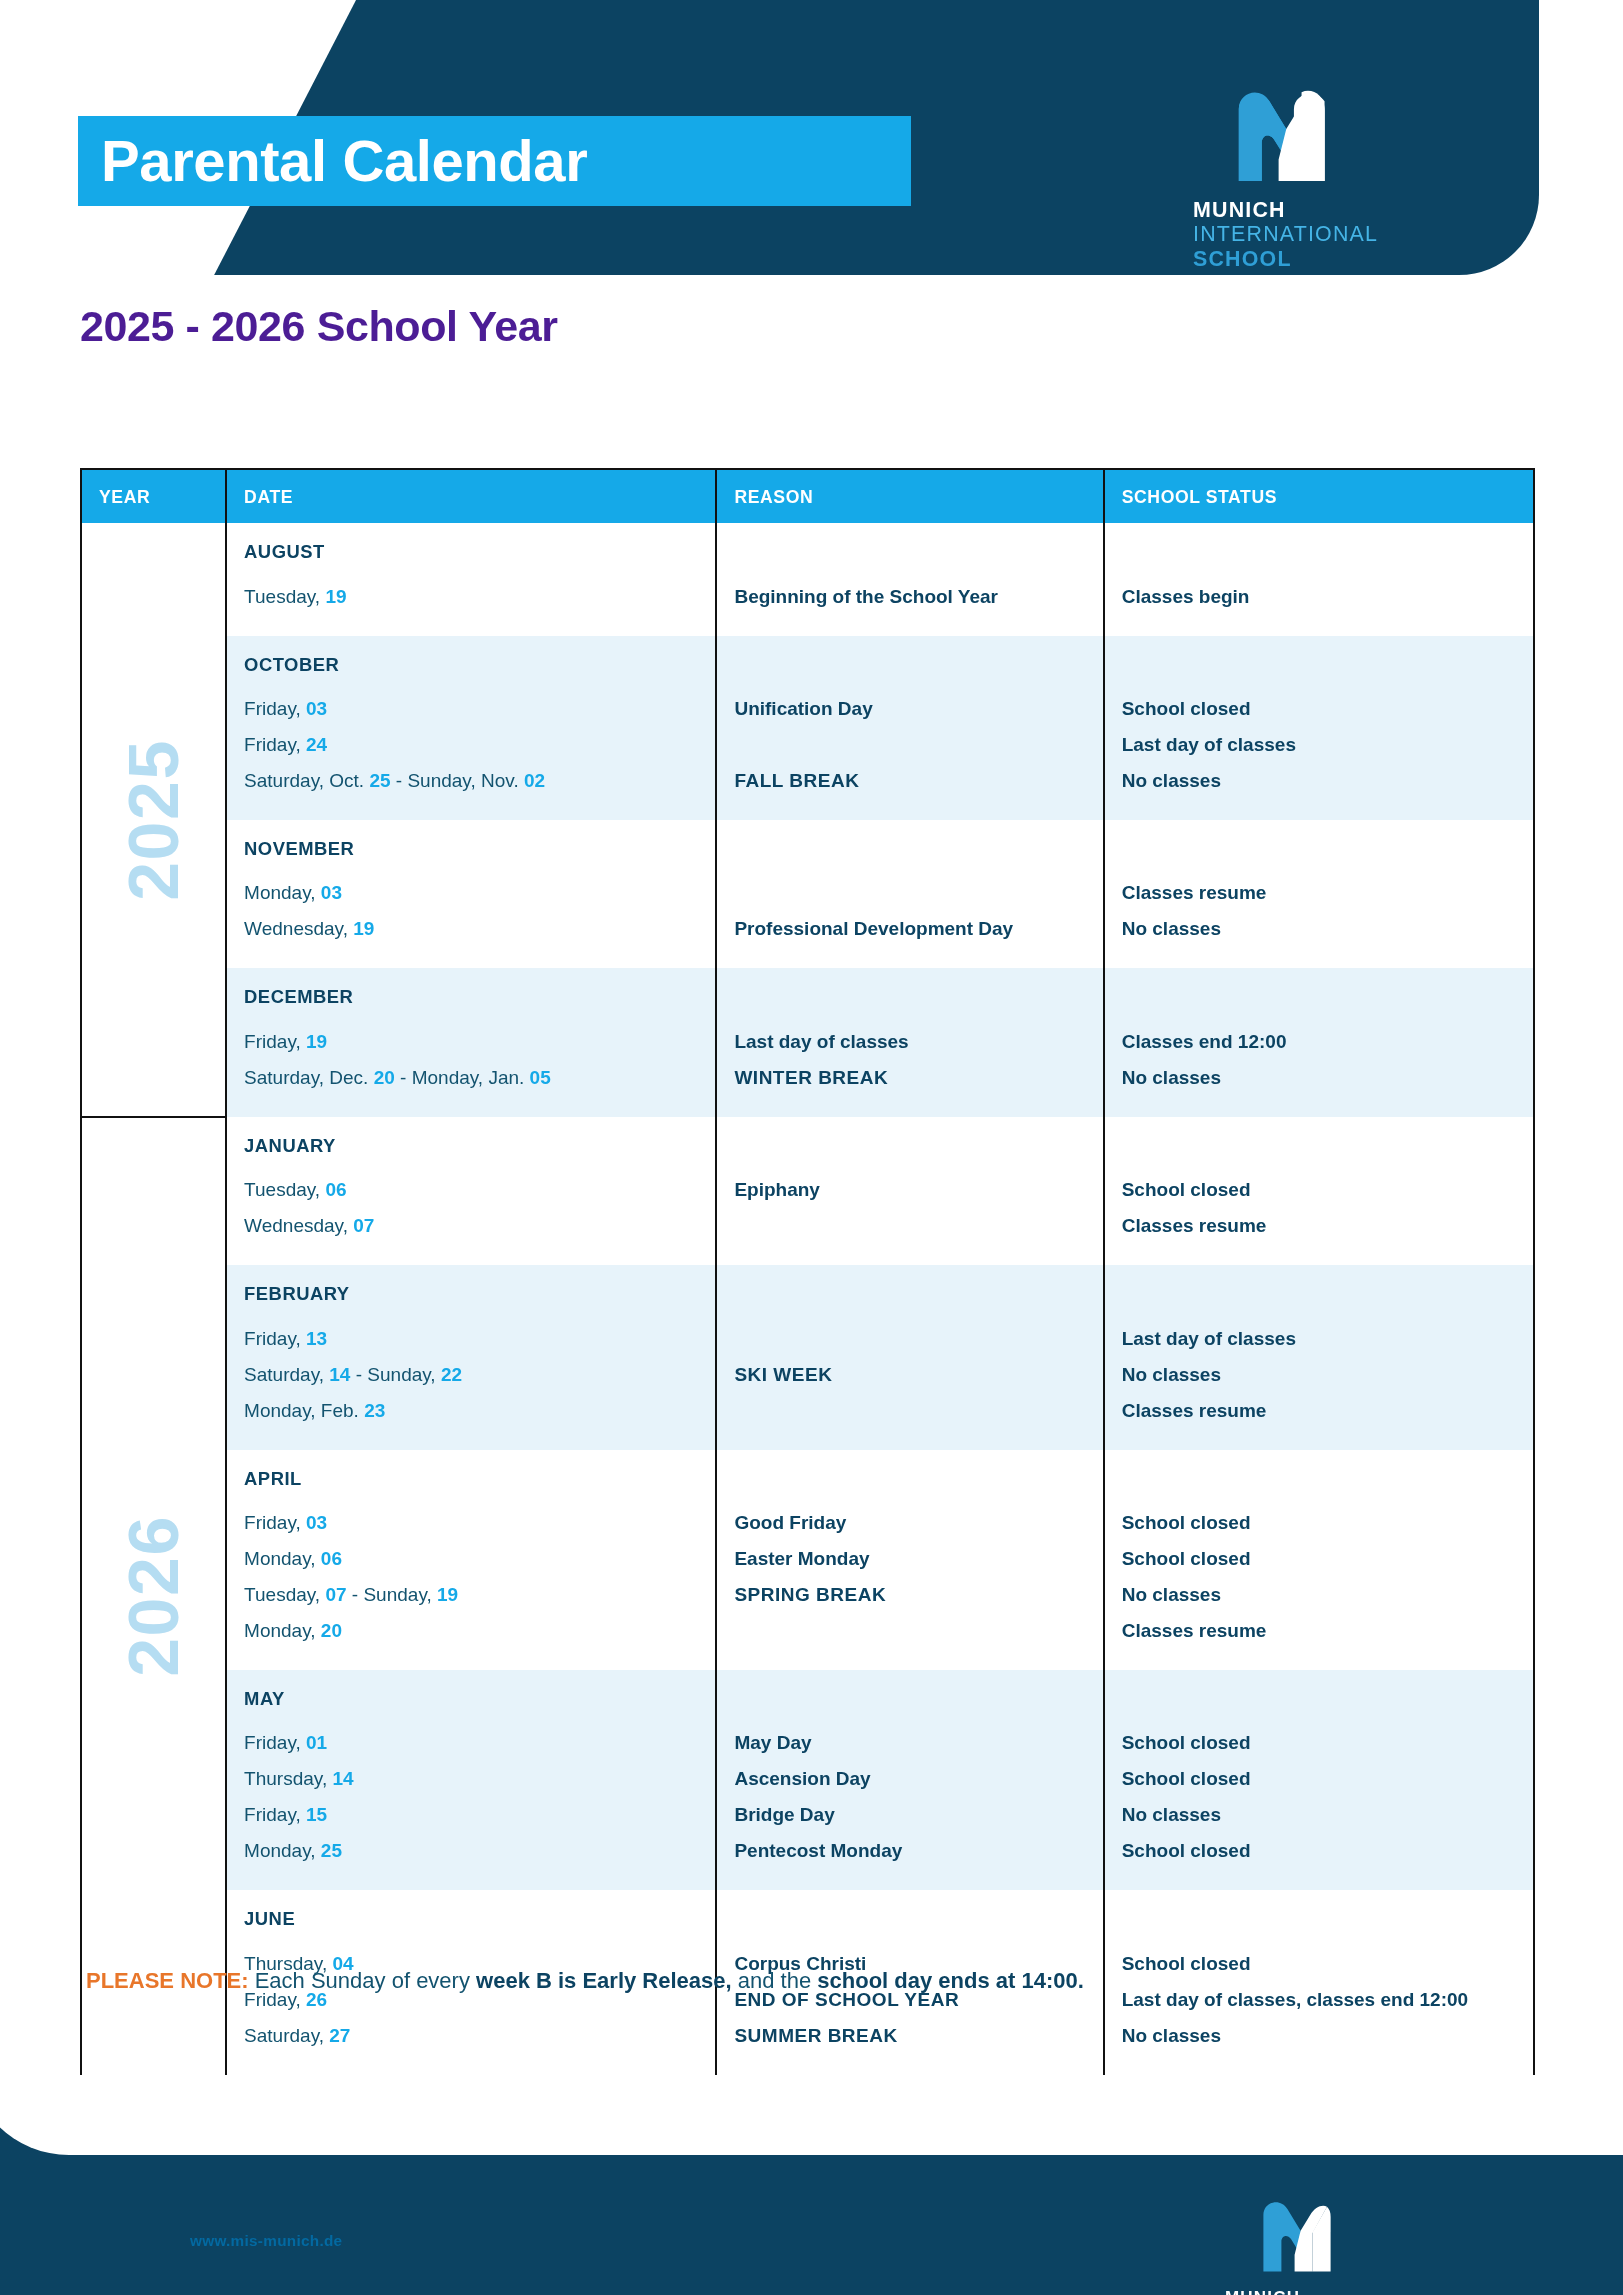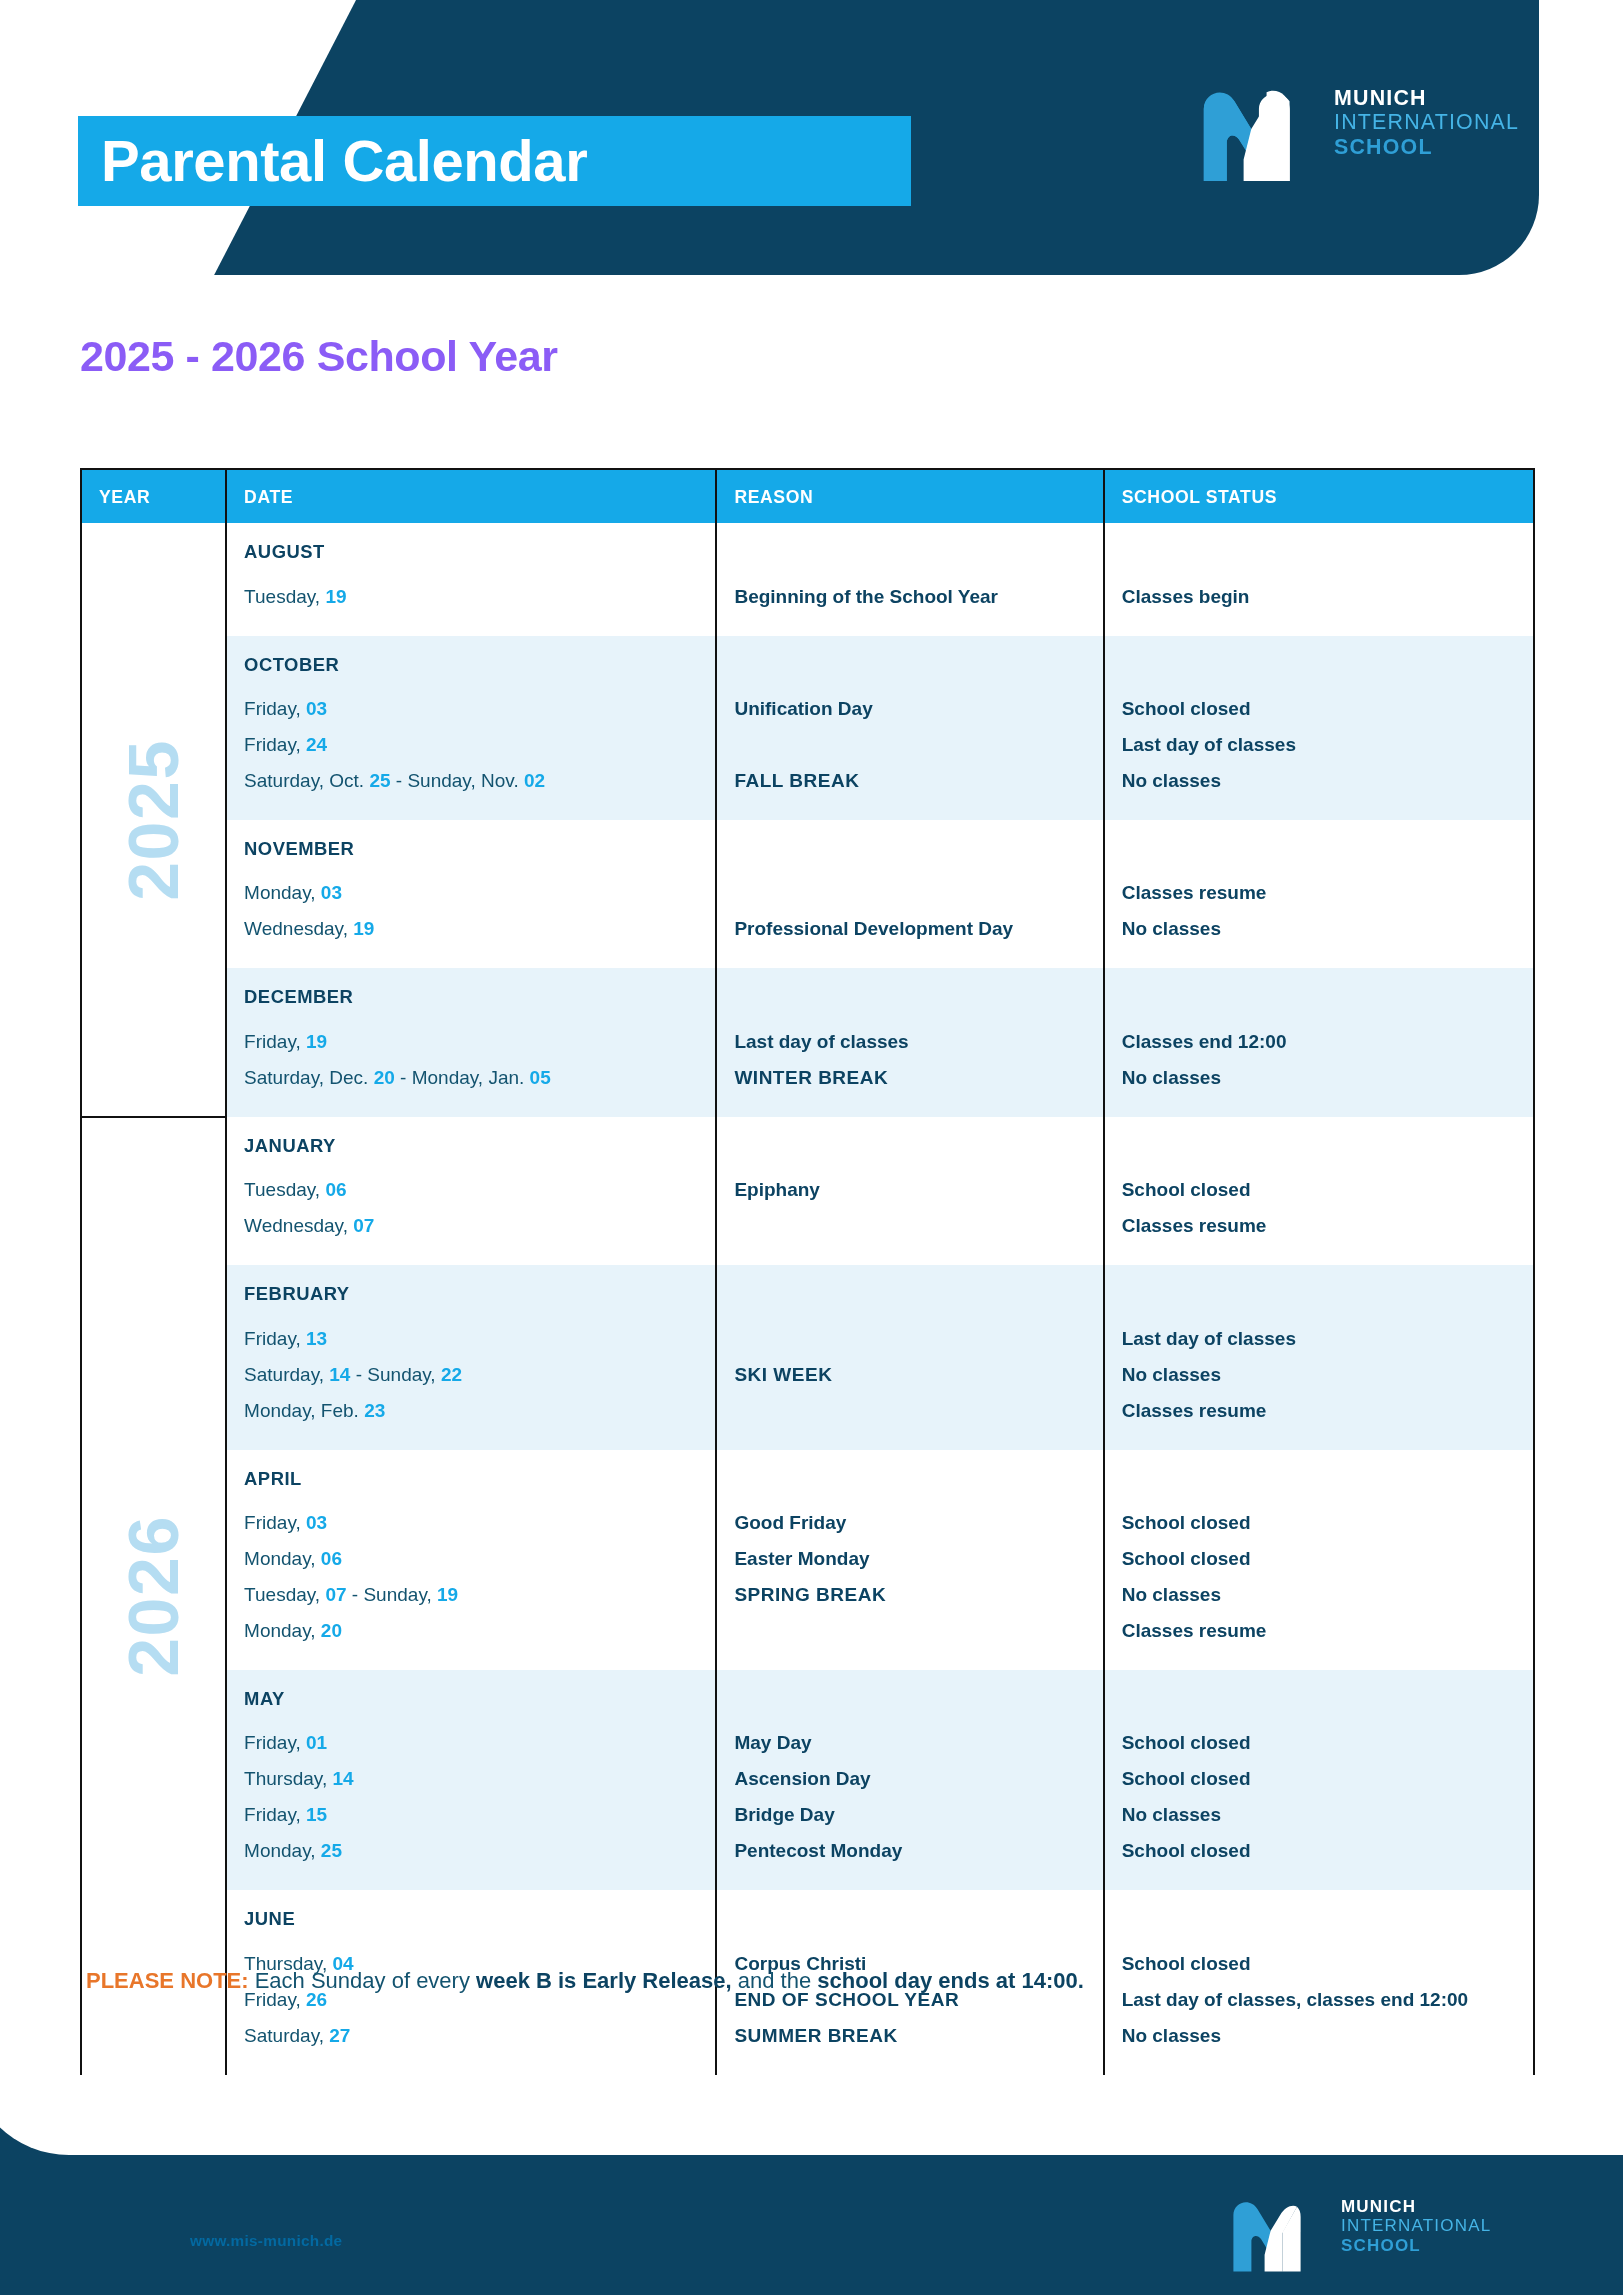--- a/index.html
+++ b/index.html
@@ -39,40 +39,40 @@
   #header-title {
     color: #ffffff;
     font-size: 58px;
     font-weight: bold;
     letter-spacing: -0.4px;
     padding-left: 23px;
     line-height: 1;
   }
 
   
-  .logo-lockup { display: flex; gap: 26px; }
+  .logo-lockup { display: flex; align-items: center; gap: 11px; flex-direction: column; }
   .logo-mark { flex: 0 0 auto; }
   .logo-words { display: flex; flex-direction: column; line-height: 1.14; }
   .logo-words span { font-weight: bold; letter-spacing: 1.2px; }
   #header-logo {
     position: absolute;
     left: 1193px; top: 86px;
   }
   #header-logo .logo-words { font-size: 21.4px; }
   #header-logo .lw-munich { color: #ffffff; }
   #header-logo .lw-international { color: #45b4e6; font-weight: normal !important; }
   #header-logo .lw-school { color: #2f9fd6; }
 
   
   #page-title {
     position: absolute;
-    left: 80px; top: 332px;
+    left: 80px; top: 302px;
     font-size: 43px;
     font-weight: bold;
-    color: #8b5cf6;
+    color: #4c1d95;
     letter-spacing: -0.4px;
   }
 
   
   #calendar-table {
     position: absolute;
     left: 80px; top: 420px;
     width: 1455px;
     border: 2.3px solid #111111;
     border-collapse: collapse;

